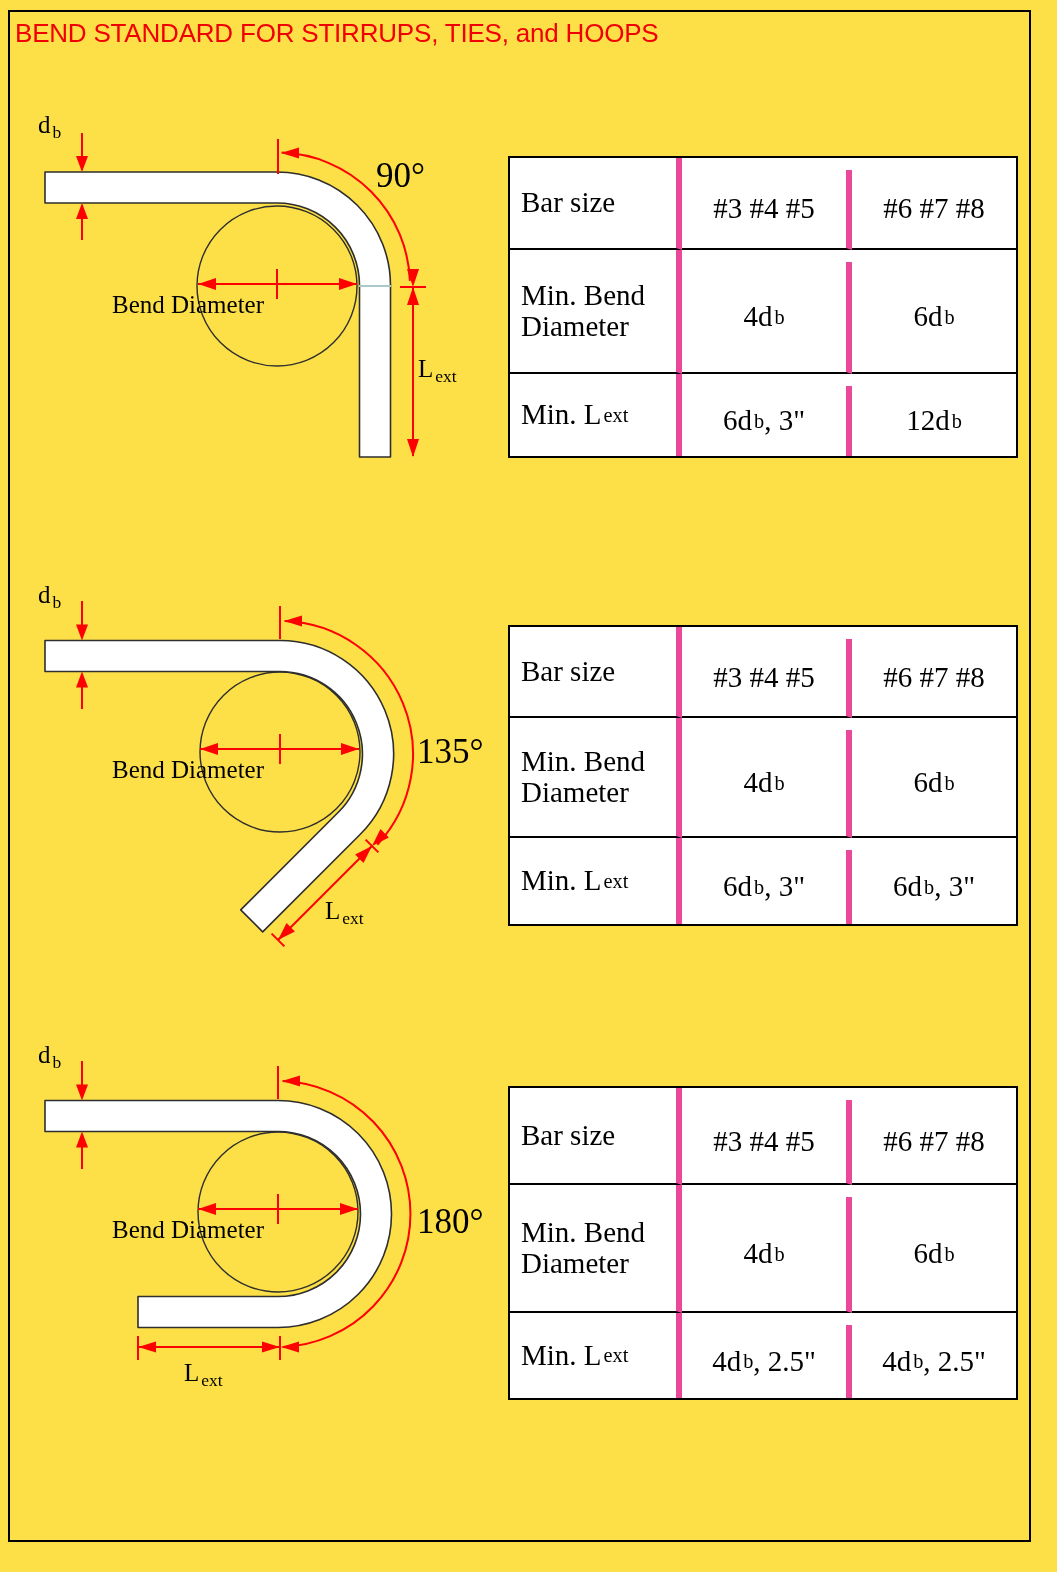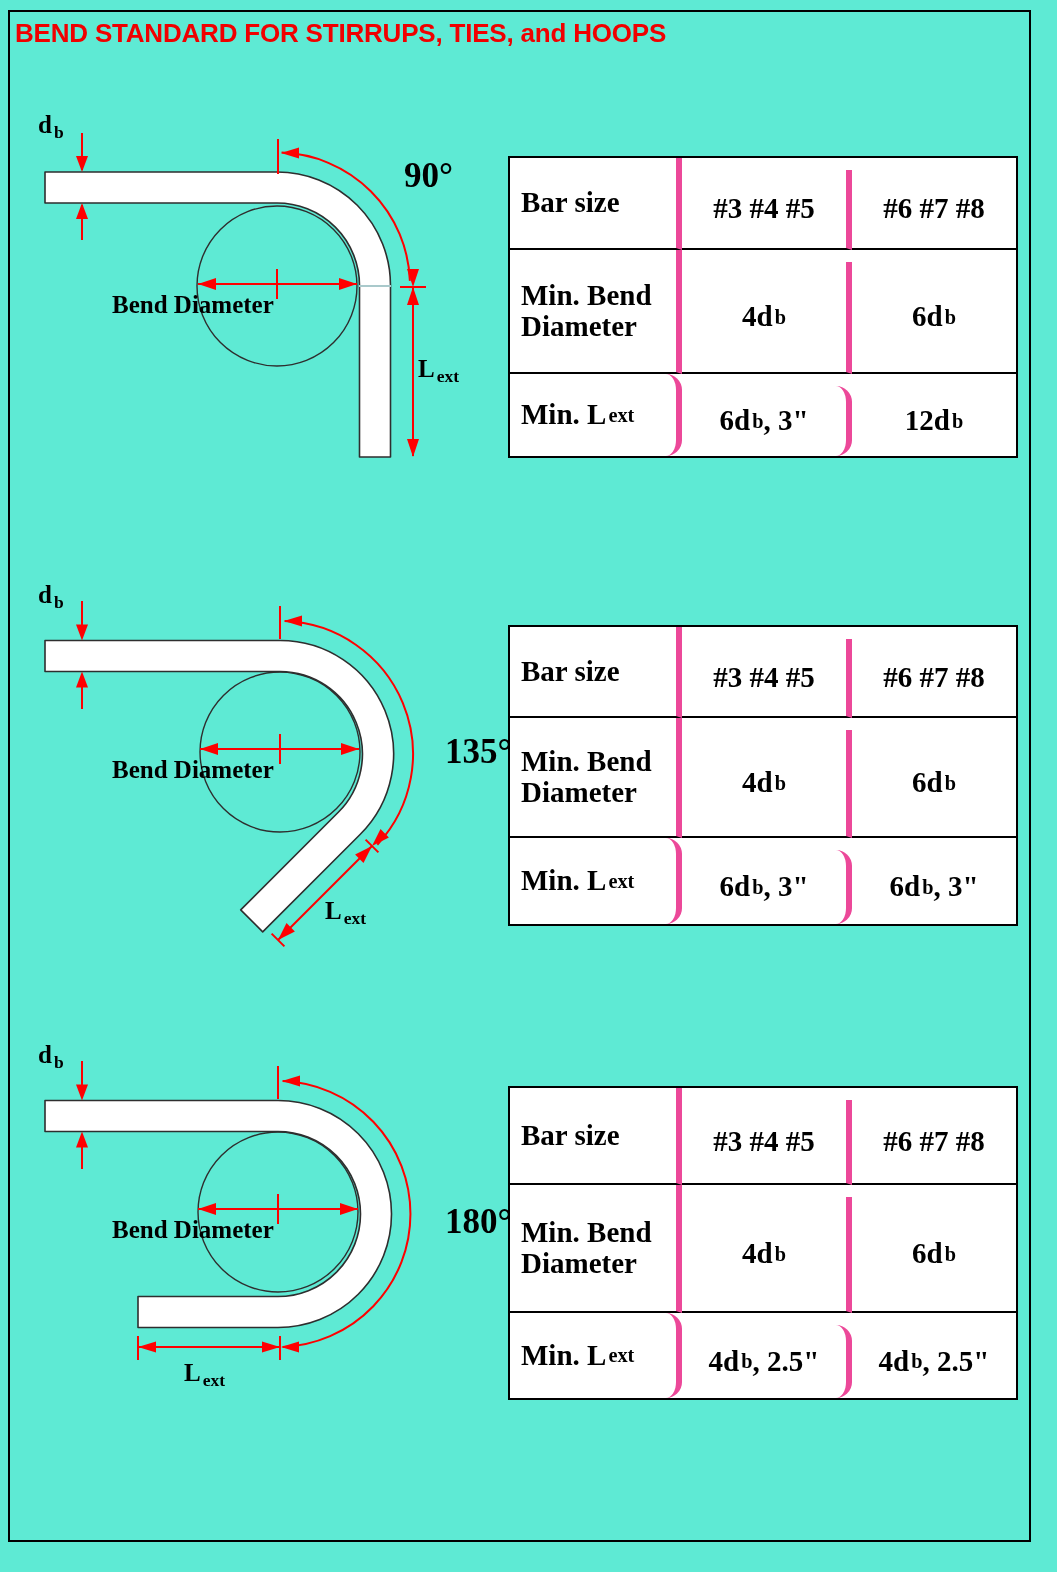--- a/index.html
+++ b/index.html
@@ -1,38 +1,38 @@
 <!DOCTYPE html>
 <html><head>
 <meta charset="utf-8">
 <style>
   html,body{margin:0;padding:0;background:#fff;}
-  #page{position:relative;width:1057px;height:1572px;background:#5eead4;overflow:hidden;
-        font-family:"Liberation Serif", serif;color:#000;font-weight:bold;}
+  #page{position:relative;width:1057px;height:1572px;background:#fde047;overflow:hidden;
+        font-family:"Liberation Serif", serif;color:#000;}
   #frame{position:absolute;left:8px;top:10px;width:1019px;height:1528px;border:2px solid #000;}
   #title{position:absolute;left:15px;top:18px;font-family:"Liberation Sans",sans-serif;
          font-size:26px;letter-spacing:-0.2px;color:#f00000;white-space:nowrap;}
   #footer{position:absolute;left:74px;top:1482px;font-family:"Liberation Sans",sans-serif;
           font-size:33px;color:#151515;white-space:nowrap;}
   svg#linework{position:absolute;left:0;top:0;}
   .bar{fill:#ffffff;stroke:#2e2e2e;stroke-width:1.6;stroke-linejoin:round;}
   .circ{fill:none;stroke:#2e2e2e;stroke-width:1.4;}
   .red{stroke:#ff0000;stroke-width:2;fill:none;}
   .redf{fill:#ff0000;stroke:none;}
   .teal{stroke:#a9c9cb;stroke-width:2;fill:none;}
   .dlabel{position:absolute;font-size:25px;white-space:nowrap;line-height:1;}
-  .angle{font-size:35px;margin-left:28px;}
+  .angle{font-size:35px;}
   sub{font-size:0.70em;vertical-align:-0.28em;line-height:1;margin-left:2px;}
   .tbl{position:absolute;left:508px;width:506px;display:grid;
        grid-template-columns:172px 170px 164px;border:2px solid #000;background:#fff;
        font-size:29px;}
   .cell{display:flex;align-items:center;border-right:6px solid #ec4899;border-bottom:2px solid #000;
         box-sizing:border-box;line-height:1.08;}
   .cell.lastcol{border-right:none;}
-  .cell.lastrow{border-bottom:none;border-radius:16px;}
+  .cell.lastrow{border-bottom:none;}
   .cell.lbl{justify-content:flex-start;padding-left:11px;padding-right:4px;}
   .cell.val{justify-content:center;text-align:left;margin-top:12px;}
 </style>
 </head>
 <body>
 
 <div id="page">
   <div id="frame"></div>
   <div id="title">BEND STANDARD FOR STIRRUPS, TIES, and HOOPS</div>
 

